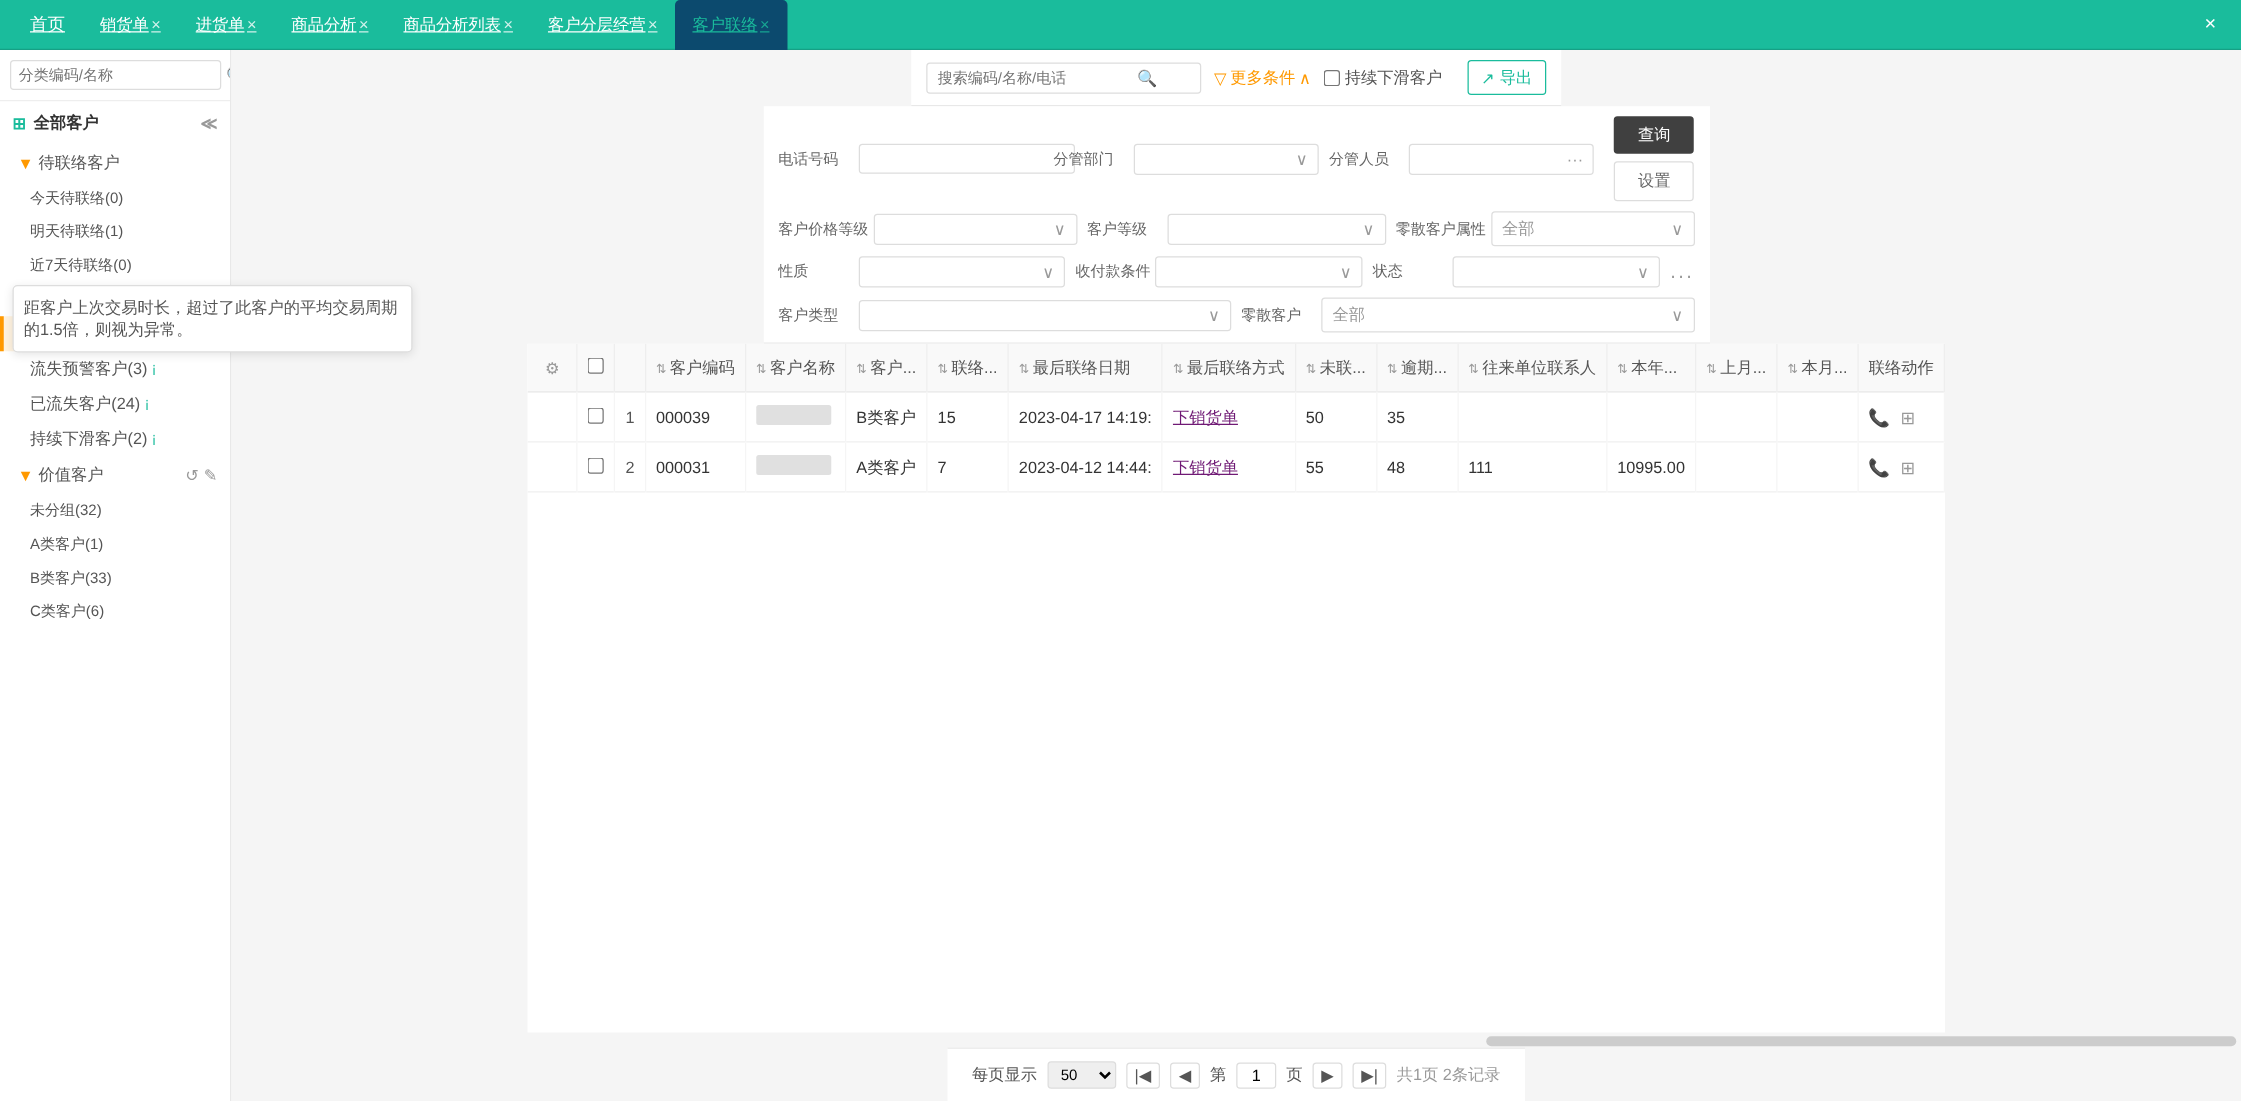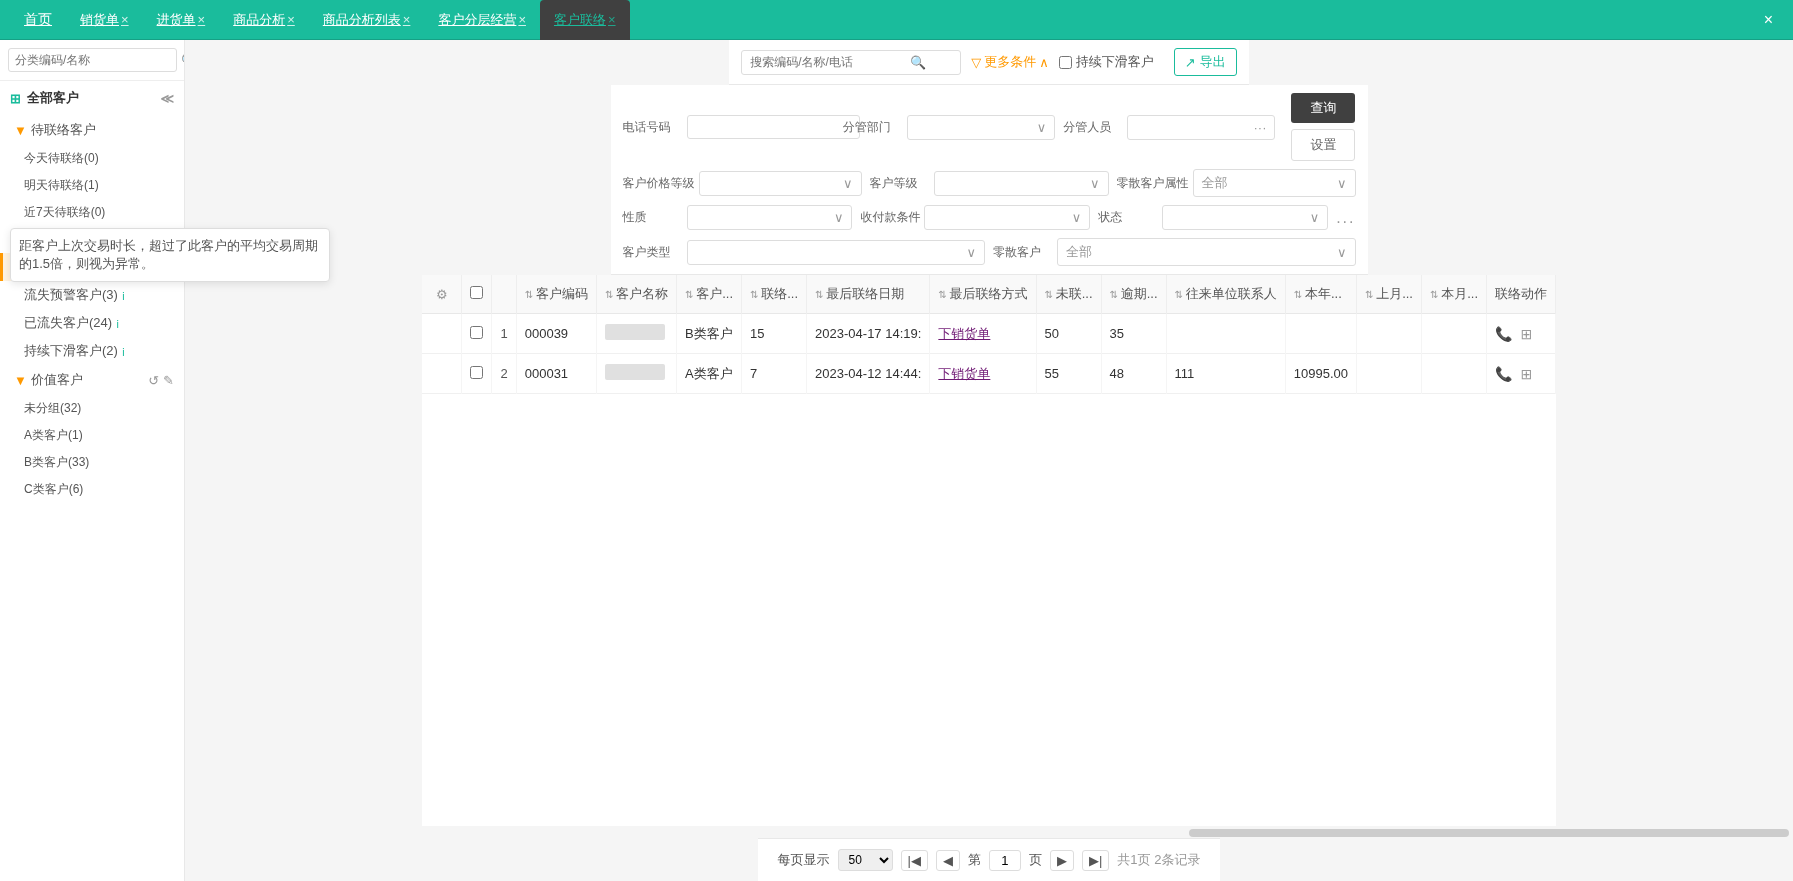--- a/index.html
+++ b/index.html
@@ -7,21 +7,21 @@
 
     
     .top-nav {
       display: flex; align-items: center; background: #1abc9c; height: 40px; padding: 0 10px;
       border-bottom: 1px solid #16a085;
     }
     .top-nav .nav-item {
       color: #fff; padding: 0 14px; height: 40px; display: flex; align-items: center;
       cursor: pointer; font-size: 14px; white-space: nowrap; text-decoration: underline;
     }
-    .top-nav .nav-item.active { background: #404040; color: #1abc9c; border-radius: 4px 4px 0 0; }
+    .top-nav .nav-item.active { background: #0c4a6e; color: #1abc9c; border-radius: 4px 4px 0 0; }
     .top-nav .close-btn { margin-left: 2px; cursor: pointer; opacity: 0.8; }
     .top-nav .spacer { flex: 1; }
     .top-nav .window-close { color: #fff; cursor: pointer; font-size: 16px; padding: 0 10px; }
 
     
     .main-layout { display: flex; height: calc(881px - 40px); }
 
     
     .sidebar {
       width: 185px; background: #fff; border-right: 1px solid #e8e8e8;

